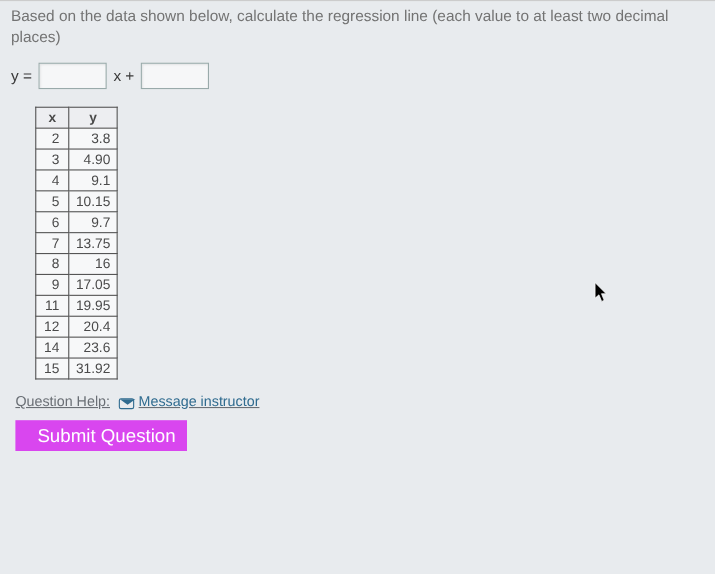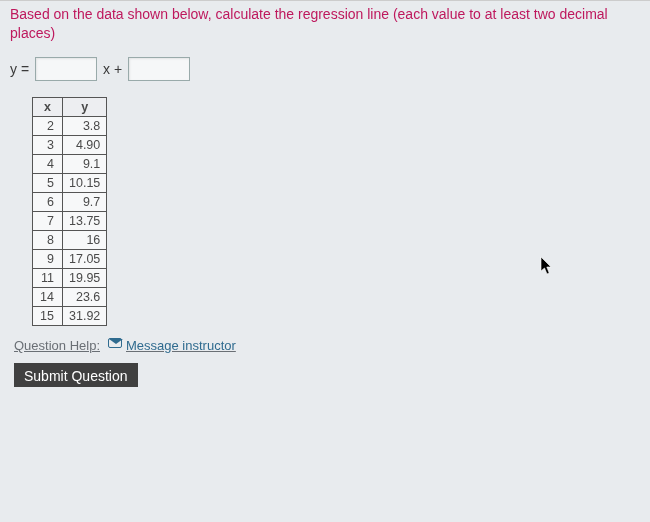--- a/index.html
+++ b/index.html
@@ -14,21 +14,21 @@
       overflow: hidden;
       position: relative;
     }
     .page {
       padding: 4px 10px 0 10px;
       border-top: 1px solid #ccc;
     }
     .instruction {
       font-size: 14px;
       line-height: 1.35;
-      color: #be185d;
+      color: #737373;
       margin-bottom: 14px;
     }
     .equation-row {
       display: flex;
       align-items: center;
       gap: 6px;
       margin-bottom: 16px;
       font-size: 14px;
       color: #3a3a3a;
     }
@@ -65,21 +65,21 @@
       color: #6a6f75;
       margin: 6px 0 10px 4px;
       display: flex;
       align-items: center;
       gap: 8px;
       text-decoration: underline;
     }
     .help-link {
       color: #2f6b8f;
       display: inline-flex;
-      align-items: flex-start;
+      align-items: flex-end;
       gap: 4px;
       cursor: pointer;
     }
     .envelope-icon {
       display: inline-block;
       width: 14px; height: 10px;
       border: 1.3px solid #2f6b8f;
       border-radius: 2px;
       position: relative;
     }
@@ -87,24 +87,24 @@
       content: "";
       position: absolute;
       left: 0; top: 0;
       width: 0; height: 0;
       border-left: 7px solid transparent;
       border-right: 7px solid transparent;
       border-top: 5px solid #2f6b8f;
     }
     .submit-btn {
       display: inline-block;
-      background: #404040;
+      background: #d946ef;
       color: #fff;
-      font-size: 14px;
-      padding: 5px 10px 3px 10px;
+      font-size: 17px;
+      padding: 5px 10px 3px 20px;
       border: none;
       cursor: pointer;
       margin-left: 4px;
     }
     .cursor {
       position: absolute;
       left: 540px;
       top: 256px;
       pointer-events: none;
     }
@@ -162,20 +162,24 @@
         </tr>
         <tr>
           <td class="xcell">9</td>
           <td class="ycell">17.05</td>
         </tr>
         <tr>
           <td class="xcell">11</td>
           <td class="ycell">19.95</td>
         </tr>
         <tr>
+          <td class="xcell">12</td>
+          <td class="ycell">20.4</td>
+        </tr>
+        <tr>
           <td class="xcell">14</td>
           <td class="ycell">23.6</td>
         </tr>
         <tr>
           <td class="xcell">15</td>
           <td class="ycell">31.92</td>
         </tr>
       </tbody>
   </table>
 

